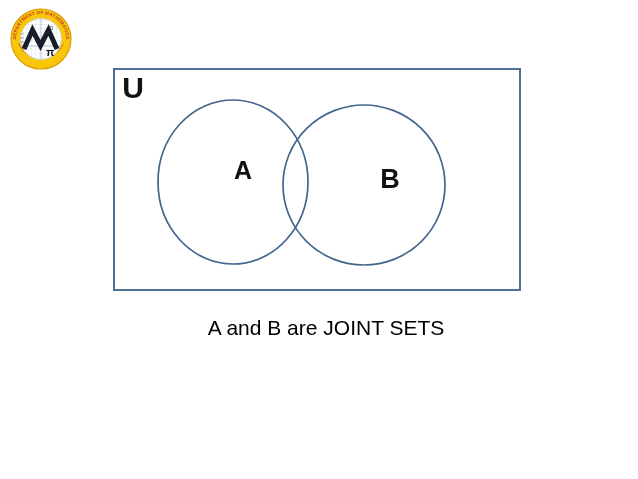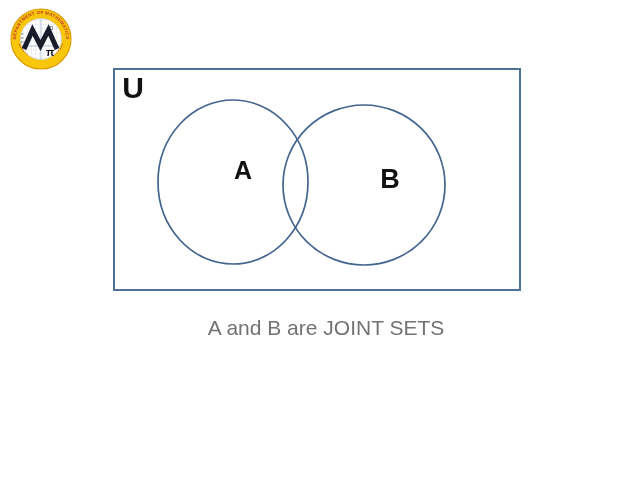--- a/index.html
+++ b/index.html
@@ -14,21 +14,21 @@
   .venn-svg{position:absolute;left:0;top:0;width:638px;height:479px;}
   .set-label{
     position:absolute;transform:translateX(-50%);
     font-weight:bold;color:#121212;line-height:1;white-space:nowrap;
   }
   .label-u{left:133px;top:73px;font-size:30px;}
   .label-a{left:243px;top:158px;font-size:25px;}
   .label-b{left:390px;top:166px;font-size:27px;}
   .caption{
     position:absolute;left:326px;top:315px;transform:translateX(-50%);
-    font-size:21px;color:#737373;line-height:1.2;white-space:nowrap;
+    font-size:21px;color:#000000;line-height:1.2;white-space:nowrap;
   }
 </style>
 </head>
 <body>
 
 <div class="slide">
 
   <div class="logo-card">
     <svg width="62" height="70" viewBox="0 0 62 70">
       <defs>

